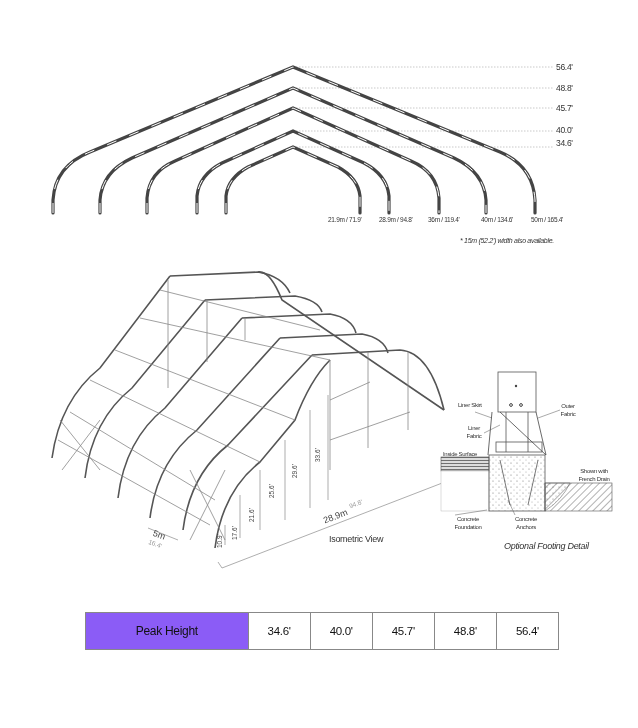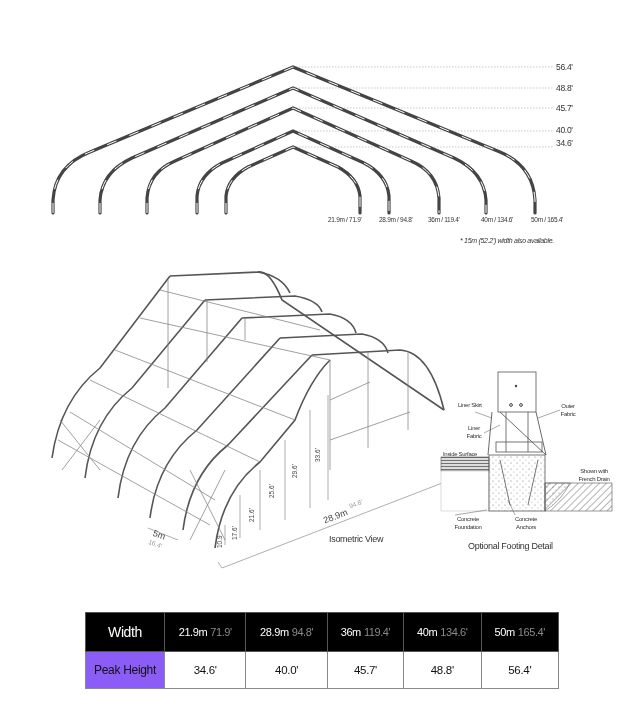--- a/index.html
+++ b/index.html
@@ -186,33 +186,25 @@
     <line x1="515" y1="515" x2="508" y2="500"></line>
   </g>
 </svg>
 <span class="flabel" style="left:458px;top:401px;">Liner Skirt</span>
 <span class="flabel" style="left:462px;top:424px;width:24px;">Liner Fabric</span>
 <span class="flabel" style="left:555px;top:402px;width:26px;">Outer Fabric</span>
 <span class="flabel" style="left:443px;top:450px;text-align:left;">Inside Surface</span>
 <span class="flabel" style="left:574px;top:467px;width:40px;">Shown with French Drain</span>
 <span class="flabel" style="left:448px;top:515px;width:40px;">Concrete Foundation</span>
 <span class="flabel" style="left:510px;top:515px;width:32px;">Concrete Anchors</span>
-<span class="caption" style="left:468px;top:541px;">Optional Footing Detail</span>
+<span class="caption" style="left:504px;top:541px;font-style:italic;">Optional Footing Detail</span>
 </div>
 
 <table class="spec">
   <tbody>
-      <tr class="hdr">
-    <td class="lead">Width</td>
-    <td><span>21.9m</span><span class="imp">71.9'</span></td>
-    <td><span>28.9m</span><span class="imp">94.8'</span></td>
-    <td><span>36m</span><span class="imp">119.4'</span></td>
-    <td><span>40m</span><span class="imp">134.6'</span></td>
-    <td><span>50m</span><span class="imp">165.4'</span></td>
-  </tr>
   <tr class="body">
     <td class="lead">Peak Height</td>
     <td>34.6'</td>
     <td>40.0'</td>
     <td>45.7'</td>
     <td>48.8'</td>
     <td>56.4'</td>
   </tr>
 </tbody>
   </table>

